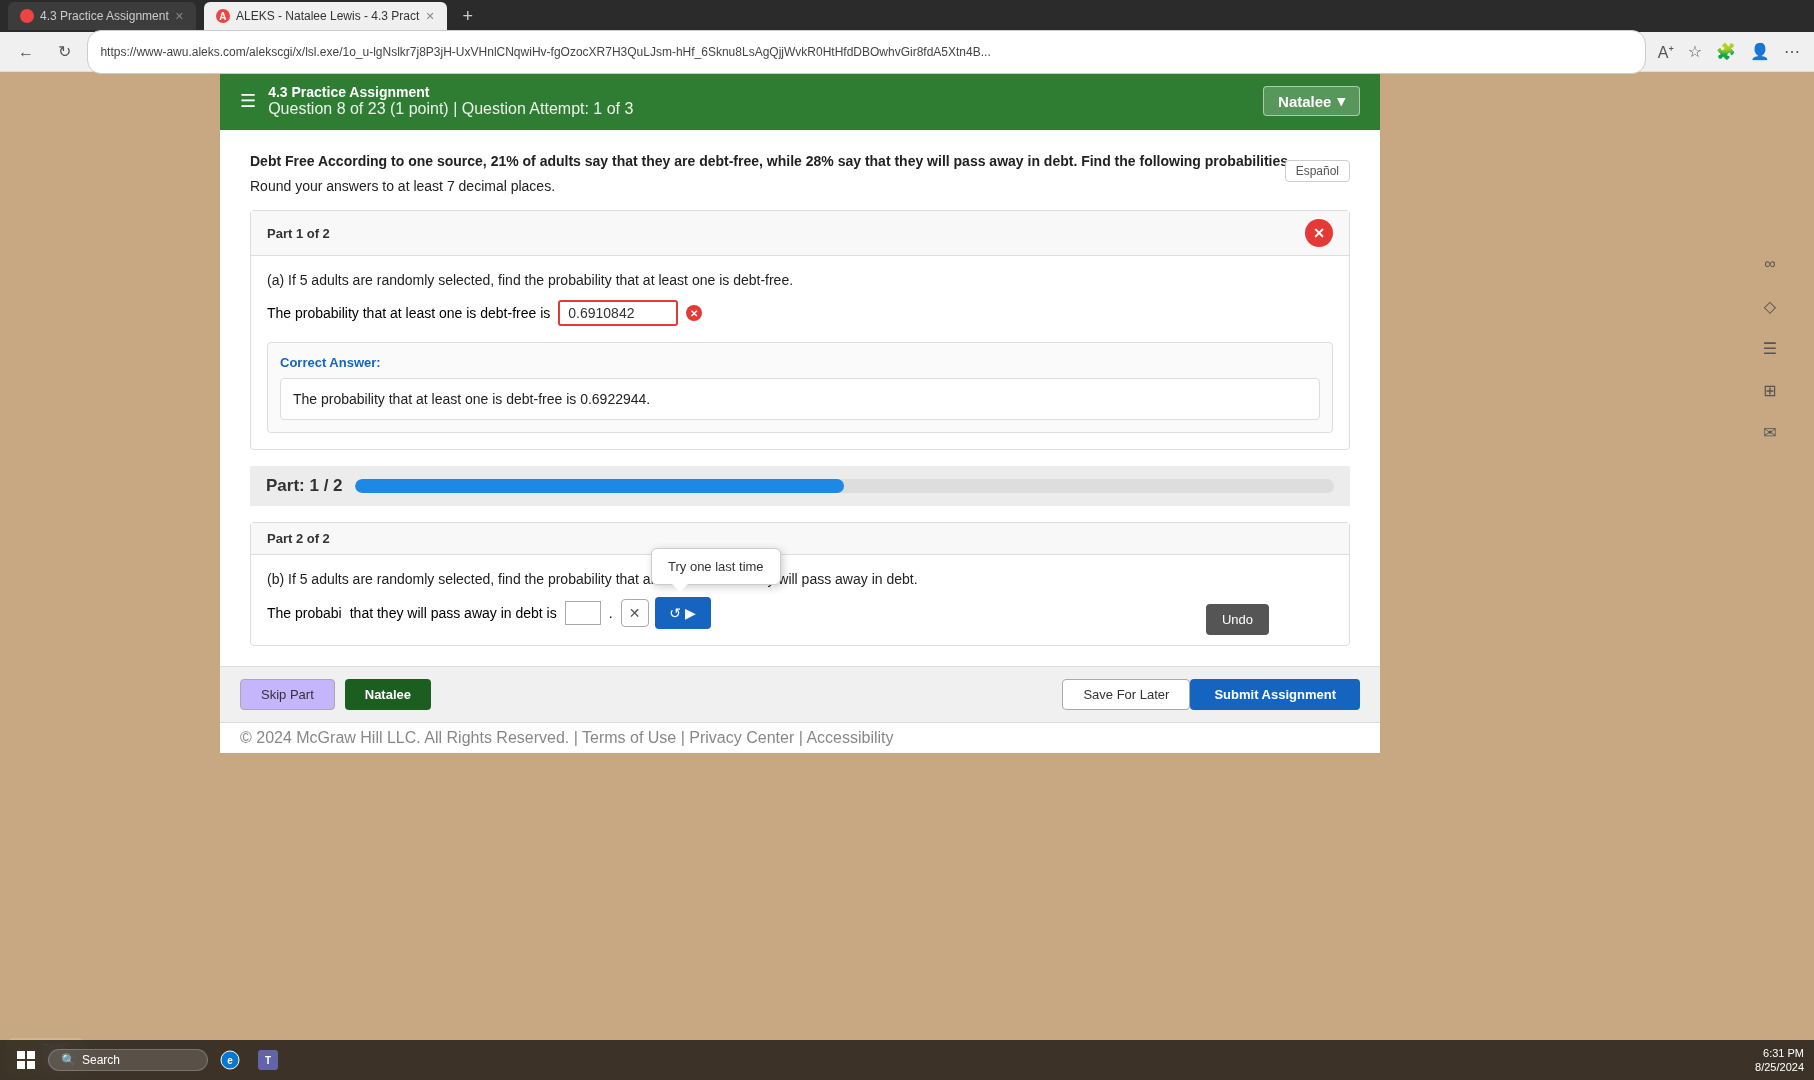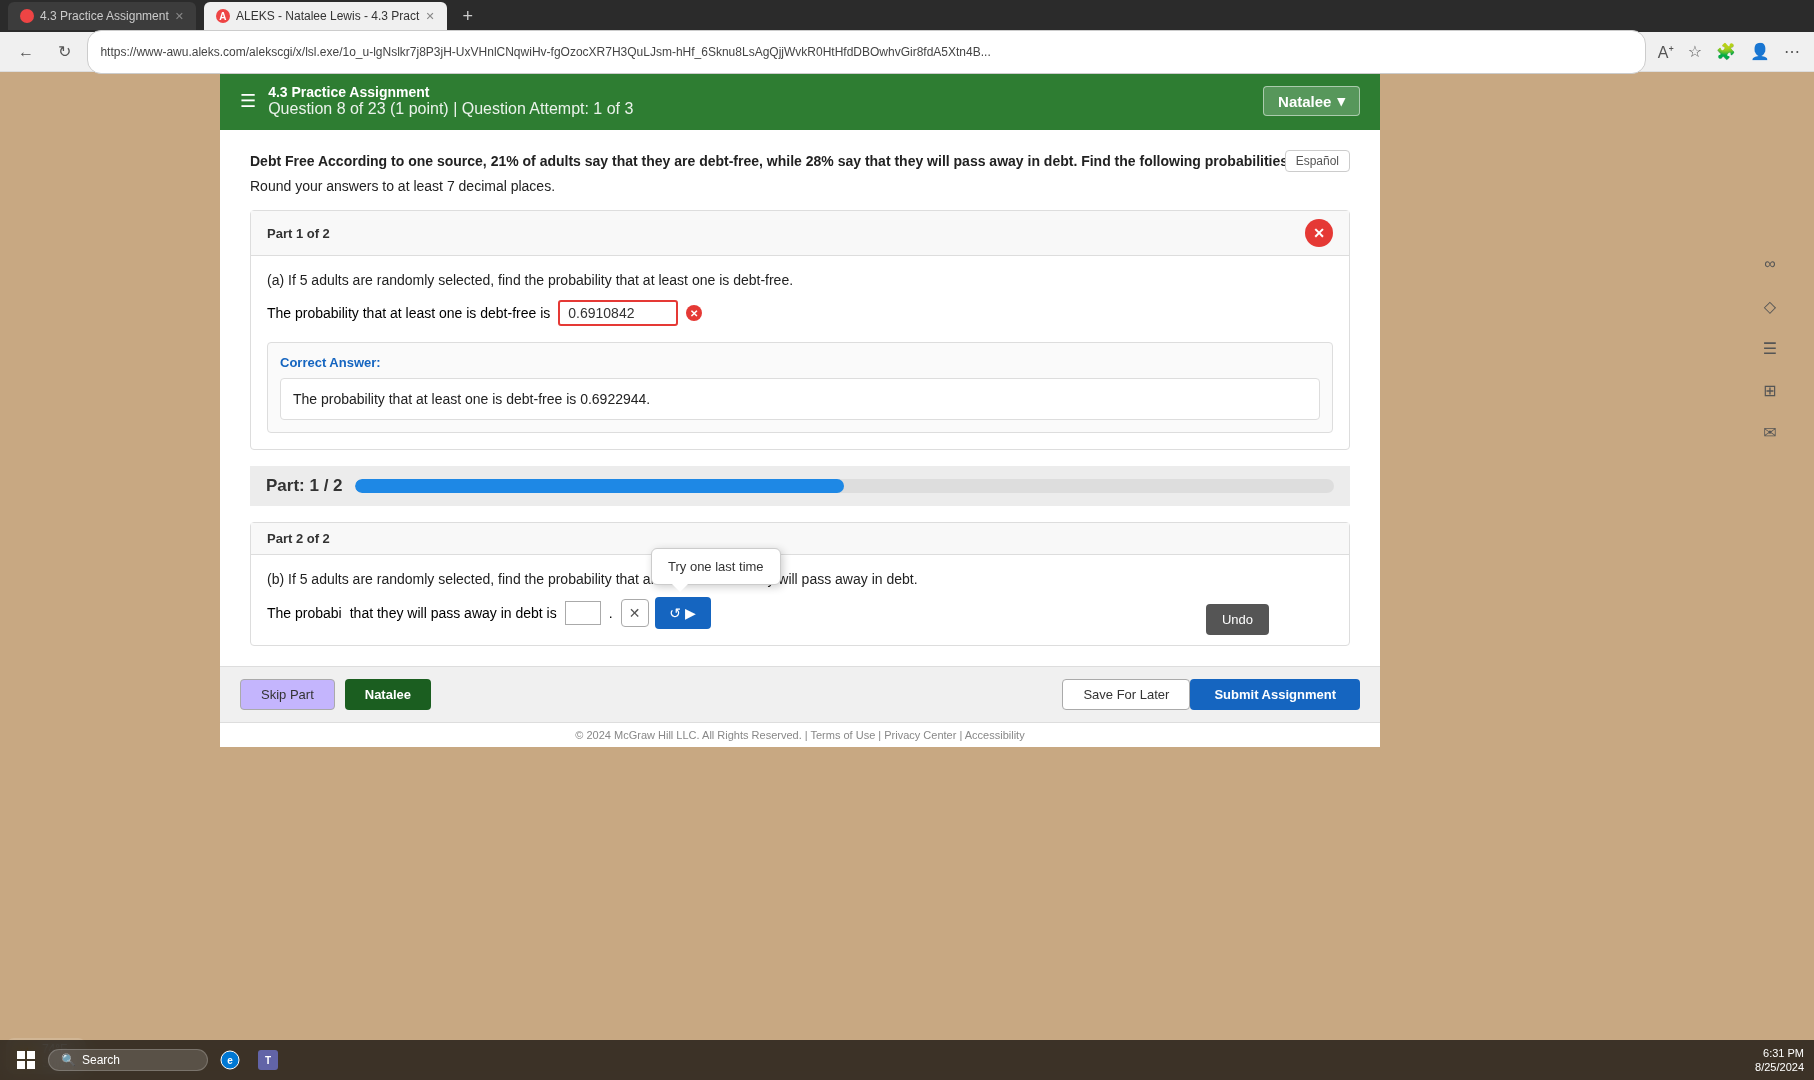--- a/index.html
+++ b/index.html
@@ -168,21 +168,21 @@
       color: #222;
       margin-bottom: 6px;
     }
     .question-subtext {
       font-size: 14px;
       color: #222;
       margin-bottom: 16px;
     }
     .espanol-btn {
       position: absolute;
-      top: 20px;
+      top: 30px;
       right: 30px;
       background: white;
       border: 1px solid #ccc;
       padding: 3px 10px;
       border-radius: 4px;
       font-size: 12px;
       cursor: pointer;
       color: #555;
     }
 
@@ -455,24 +455,24 @@
       cursor: pointer;
       font-size: 13px;
       color: white;
       font-weight: bold;
     }
 
     
     .aleks-footer {
       background: white;
       padding: 6px 20px;
-      font-size: 11px;
+      font-size: 16px;
       color: #888;
       border-top: 1px solid #ddd;
-      text-align: center;
+      text-align: left;
     }
 
     
     .right-sidebar {
       position: fixed;
       right: 30px;
       top: 250px;
       display: flex;
       flex-direction: column;
       gap: 14px;

